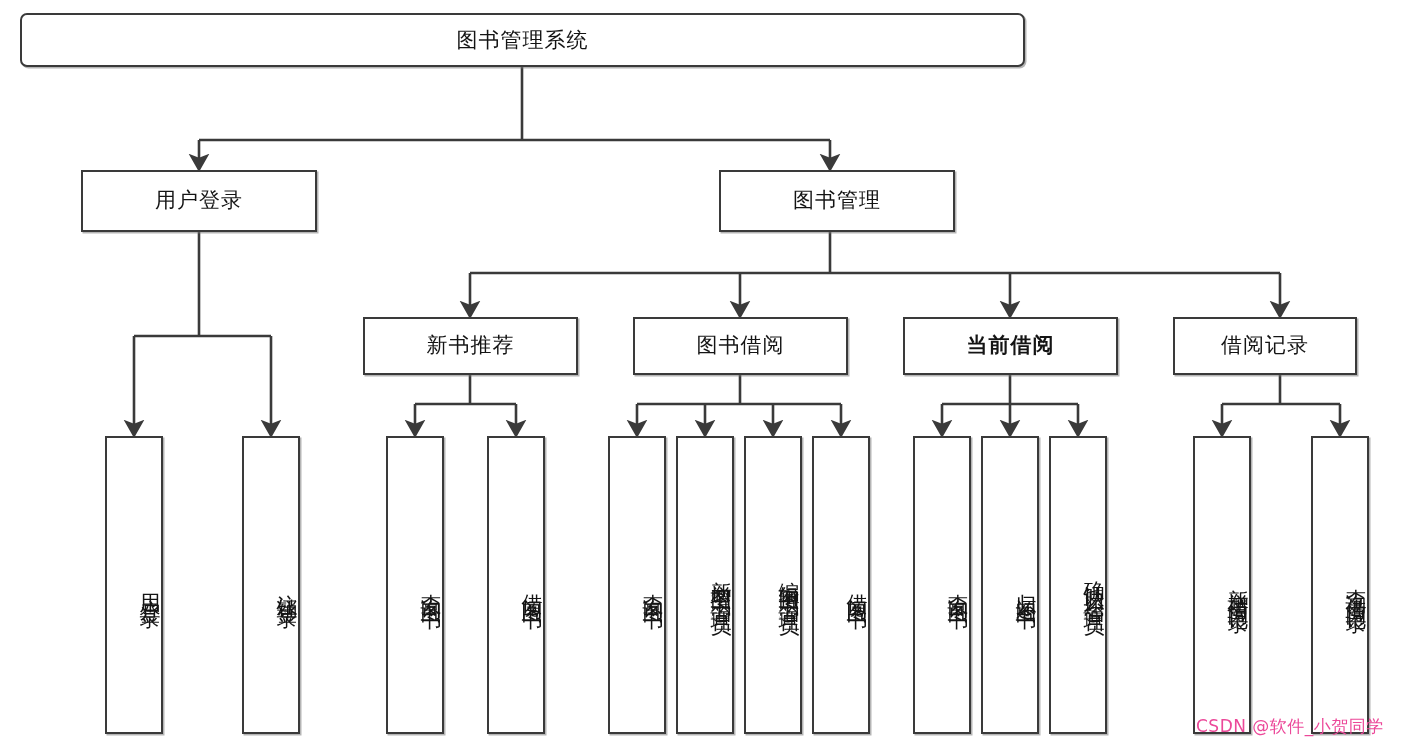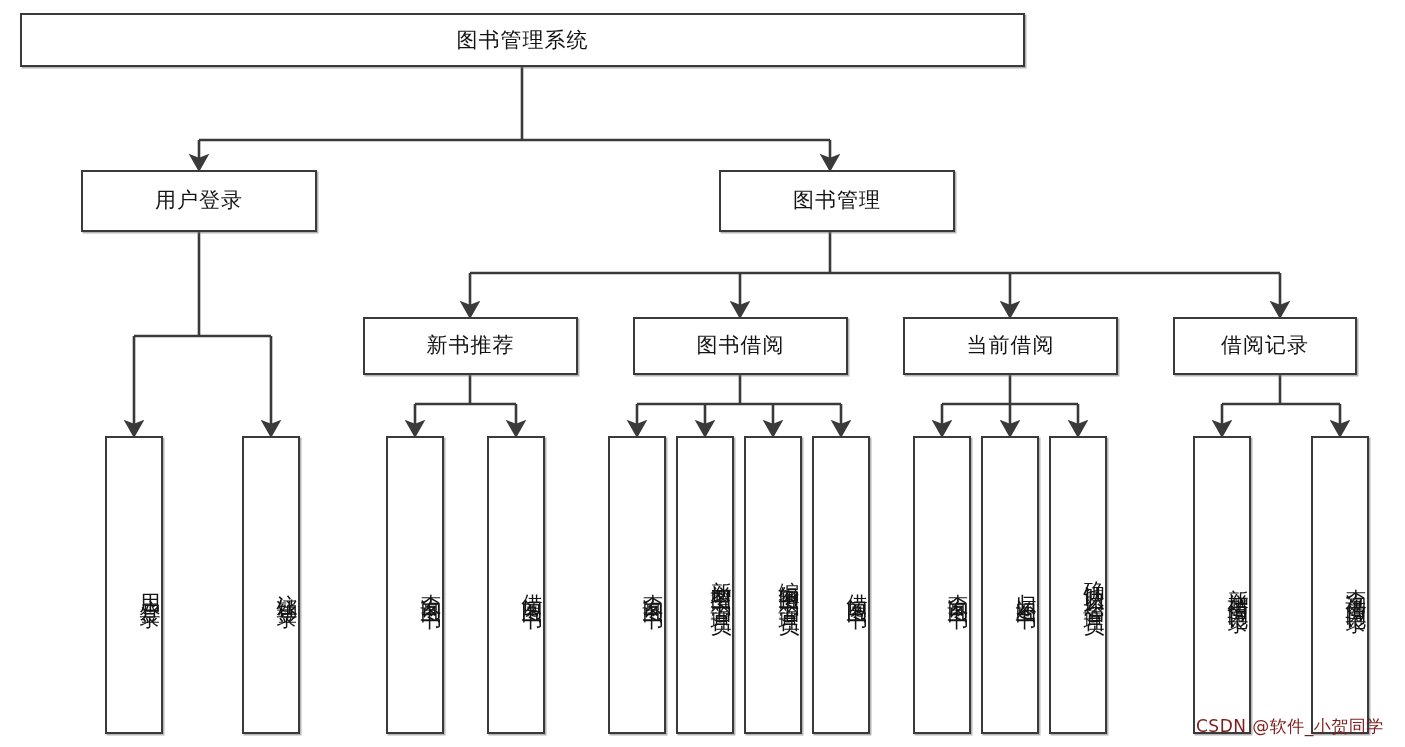--- a/index.html
+++ b/index.html
@@ -39,41 +39,42 @@
   }
   .node-h {
     font-size: 21px;
     letter-spacing: 1px;
     line-height: 1.2;
     white-space: nowrap;
   }
   .node-root {
     font-size: 21px;
     letter-spacing: 1px;
+    border-radius: 7px;
   }
   .node-v {
     writing-mode: vertical-rl;
     text-orientation: upright;
     font-size: 21px;
     letter-spacing: 5px;
     line-height: 1.1;
     align-items: flex-start;
     justify-content: center;
     padding-top: 4px;
     white-space: nowrap;
     overflow: hidden;
   }
   .node-v.tall {
     align-items: flex-start;
     padding-top: 2px;
   }
   .watermark {
     position: absolute;
     font-size: 17px;
-    color: #7f1d1d;
+    color: #ec4899;
     letter-spacing: 0.5px;
     white-space: nowrap;
     user-select: none;
   }
 </style>
 </head>
 <body>
 
 <div id="canvas">
 
@@ -137,21 +138,21 @@
   <div class="node node-h" style="left:711px; top:170px; width:236px; height:62px;margin-left:8px;">
     <span>图书管理</span>
   </div>
 
   <div class="node node-h" style="left:363px; top:317px; width:215px; height:58px;">
     <span>新书推荐</span>
   </div>
   <div class="node node-h" style="left:633px; top:317px; width:215px; height:58px;">
     <span>图书借阅</span>
   </div>
-  <div class="node node-h" style="left:903px; top:317px; width:215px; height:58px;">
+  <div class="node node-h" style="left:903px; top:317px; width:215px; height:58px;font-weight:bold;">
     <span>当前借阅</span>
   </div>
   <div class="node node-h" style="left:1173px; top:317px; width:184px; height:58px;">
     <span>借阅记录</span>
   </div>
 
   <div class="node node-v" style="left:105px; top:436px; width:58px; height:298px;">
     <span>用户登录</span>
   </div>
   <div class="node node-v" style="left:242px; top:436px; width:58px; height:298px;">

